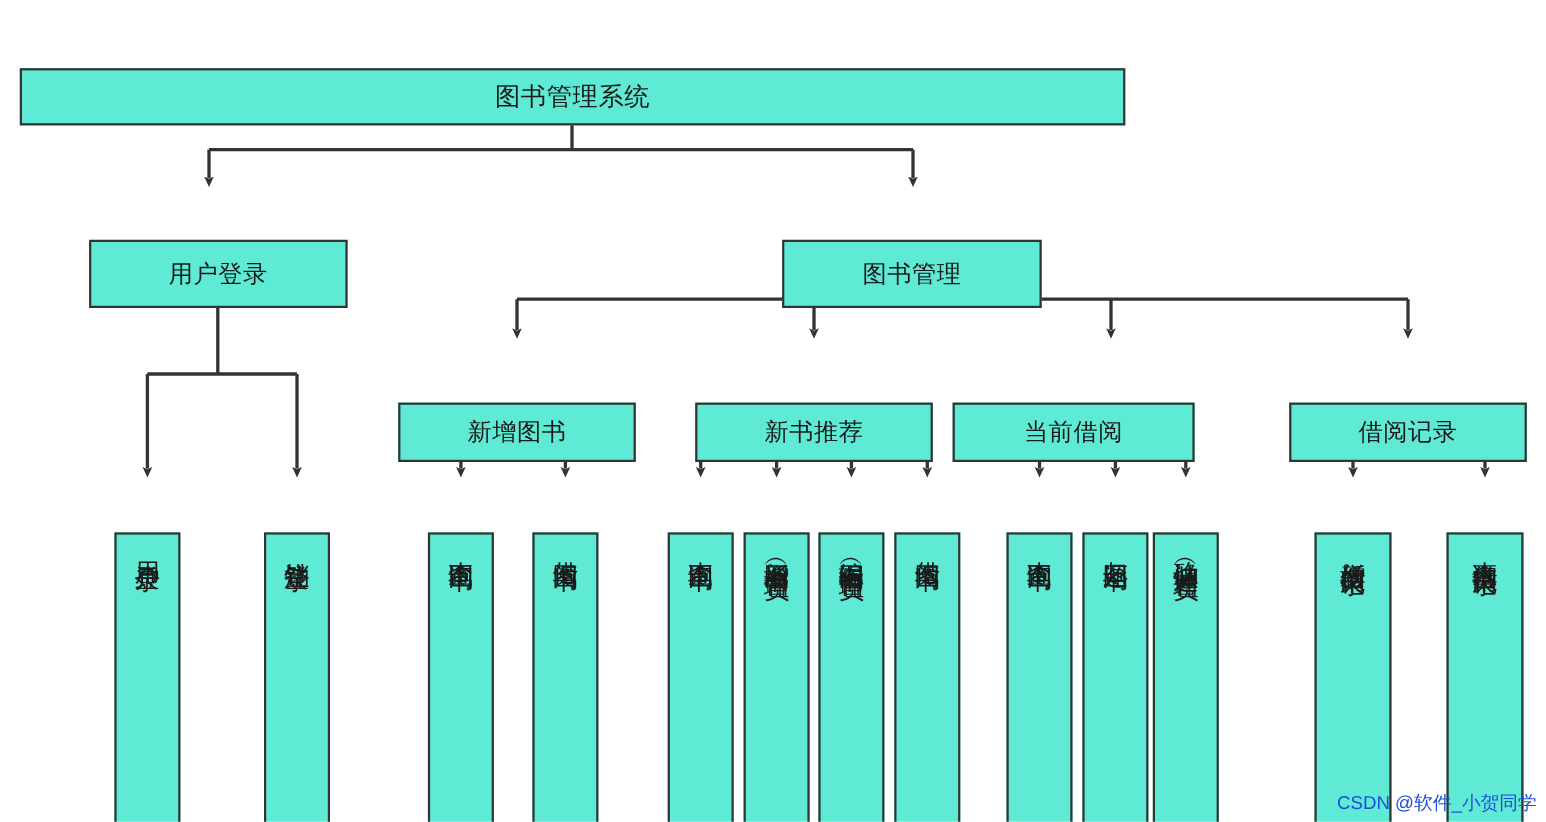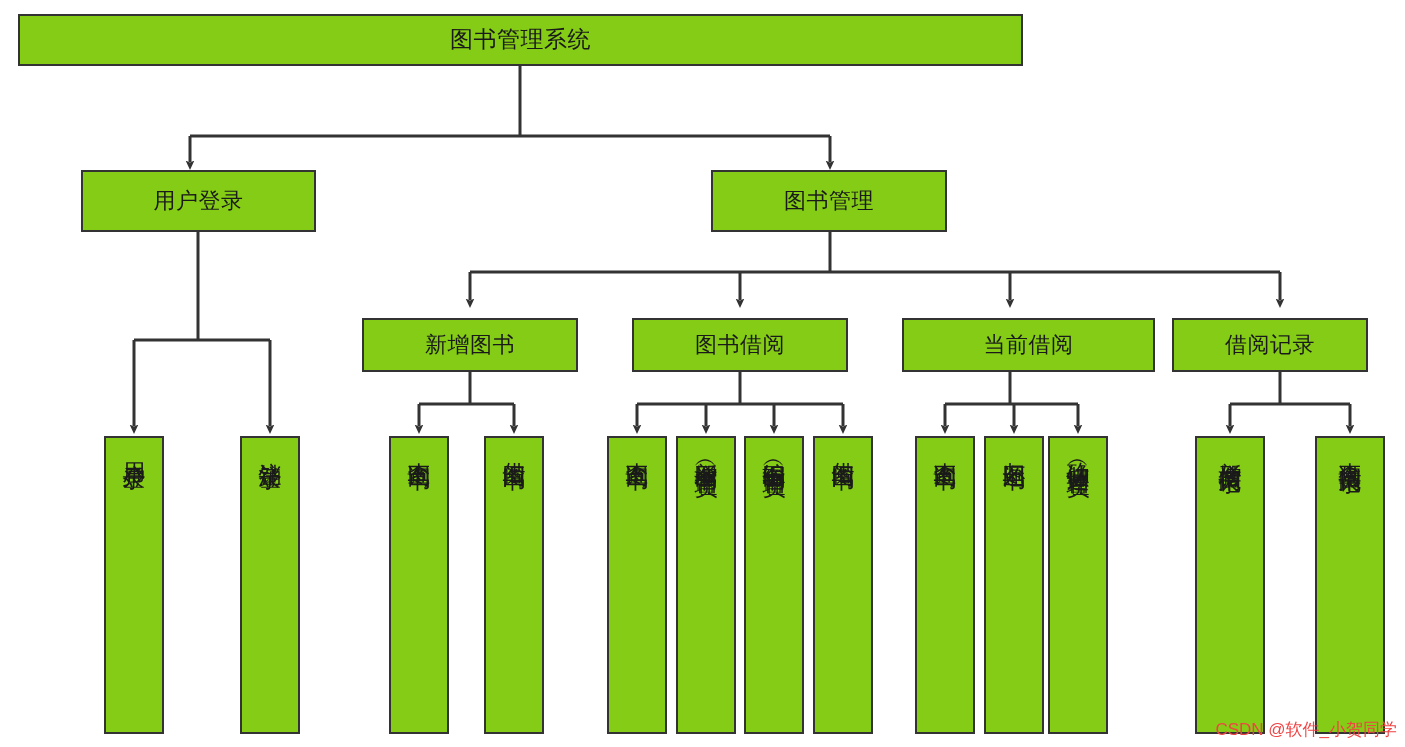--- a/index.html
+++ b/index.html
@@ -25,26 +25,27 @@
     position: absolute;
     left: 0;
     top: 0;
     width: 1405px;
     height: 747px;
     display: block;
   }
   .node-box {
     position: absolute;
     box-sizing: border-box;
-    background: #84cc16;
+    background: #5eead4;
     border: 2px solid #333333;
     display: flex;
     align-items: center;
     justify-content: center;
     overflow: hidden;
+    margin-top: 48px;
   }
   .node-label {
     color: #1a1a1a;
     font-family: "Liberation Sans", "DejaVu Sans", sans-serif;
     line-height: 1.18;
     letter-spacing: 0.5px;
     white-space: nowrap;
     text-align: center;
   }
   .node-horizontal .node-label {
@@ -62,21 +63,21 @@
     text-orientation: upright;
     font-size: 23px;
     line-height: 1.0;
     letter-spacing: 2px;
   }
   #watermark {
     position: absolute;
     right: 8px;
     bottom: 6px;
     font-size: 17px;
-    color: #ef4444;
+    color: #1d4ed8;
     font-family: "Liberation Sans", "DejaVu Sans", sans-serif;
     white-space: nowrap;
     pointer-events: none;
   }
 </style>
 </head>
 <body>
 
 <div id="diagram-root">
 
@@ -138,26 +139,26 @@
     <span class="node-label">用户登录</span>
   </div>
   <div class="node-box node-horizontal" style="left:711px; top:170px; width:236px; height:62px;align-items:center;">
     <span class="node-label">图书管理</span>
   </div>
 
   <div class="node-box node-horizontal" style="left:362px; top:318px; width:216px; height:54px;">
     <span class="node-label">新增图书</span>
   </div>
   <div class="node-box node-horizontal" style="left:632px; top:318px; width:216px; height:54px;">
-    <span class="node-label">图书借阅</span>
-  </div>
-  <div class="node-box node-horizontal" style="left:902px; top:318px; width:253px; height:54px;">
+    <span class="node-label">新书推荐</span>
+  </div>
+  <div class="node-box node-horizontal" style="left:866px; top:318px; width:220px; height:54px;">
     <span class="node-label">当前借阅</span>
   </div>
-  <div class="node-box node-horizontal" style="left:1172px; top:318px; width:196px; height:54px;">
+  <div class="node-box node-horizontal" style="left:1172px; top:318px; width:216px; height:54px;">
     <span class="node-label">借阅记录</span>
   </div>
 
   <div class="node-box node-vertical" style="left:104px; top:436px; width:60px; height:298px;">
     <span class="node-label">用户登录</span>
   </div>
   <div class="node-box node-vertical" style="left:240px; top:436px; width:60px; height:298px;">
     <span class="node-label">注销登录</span>
   </div>
 

